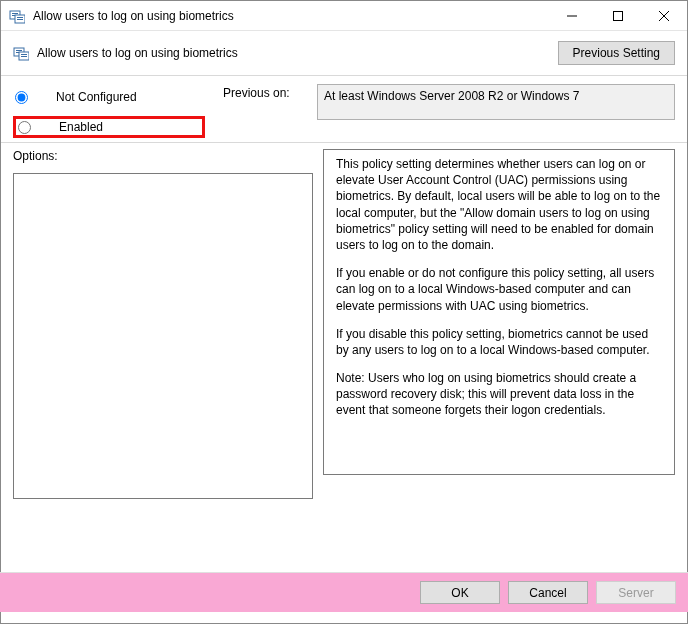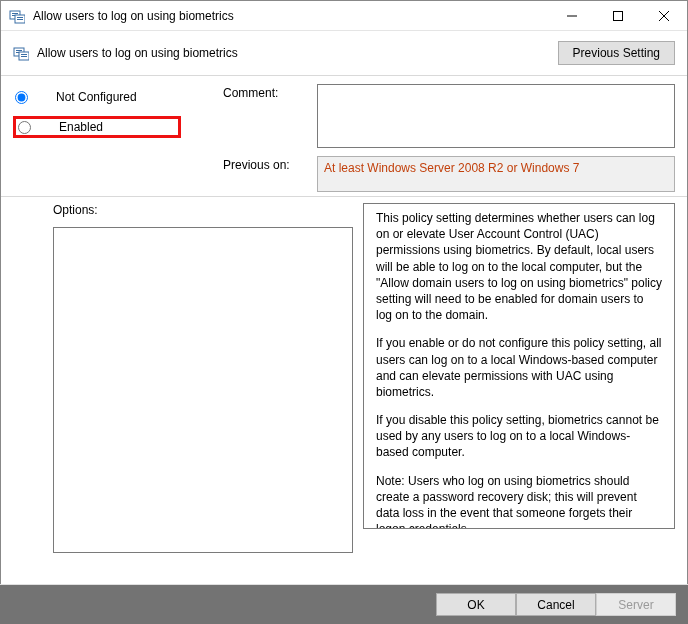--- a/index.html
+++ b/index.html
@@ -73,21 +73,21 @@
     padding-top: 2px;
   }
   .radio-row {
     display: flex; align-items: center; gap: 24px;
     height: 22px;
     padding-left: 2px;
   }
   .radio-row input[type=radio] { margin: 0 4px 0 0; }
   .highlight {
     border: 3px solid #e11;
-    width: 168px;
+    width: 192px;
     padding-left: 2px;
     padding-right: 2px;
   }
   .labels-col {
     display: flex;
     flex-direction: column;
     gap: 8px;
   }
   .fieldrow {
     display: grid;
@@ -106,54 +106,54 @@
     padding: 2px 4px;
     overflow-y: scroll;
   }
   .supported-box {
     width: 100%;
     height: 36px;
     border: 1px solid #b0b0b0;
     background: #f0f0f0;
     padding: 4px 6px;
     overflow-y: scroll;
-    color: #c2410c;
+    color: #000000;
   }
   
   .lower {
     display: grid;
     grid-template-columns: 300px 1fr;
     column-gap: 10px;
     padding: 6px 12px 0 12px;
-    margin-left: 40px;
   }
   .lower .colhead { margin-bottom: 10px; }
   .options-box {
     border: 1px solid #7a7a7a;
     height: 326px;
     background: #fff;
   }
   .help-box {
     border: 1px solid #7a7a7a;
     height: 326px;
     background: #fff;
     padding: 6px 12px;
     overflow: auto;
     line-height: 1.35;
   }
   .help-box p { margin: 0 0 12px 0; }
   
   .footer {
     display: flex;
     justify-content: flex-end;
+    gap: 8px;
     padding: 8px 12px;
     border-top: 1px solid #e0e0e0;
-    background: #737373;
+    background: #f9a8d4;
     position: absolute;
-    bottom: 0; left: 0; right: 0;
+    bottom: 12px; left: 0; right: 0;
   }
   .footer .btn {
     width: 80px; height: 23px;
     font-size: 12px;
     background: #e1e1e1;
     border: 1px solid #adadad;
     cursor: pointer;
   }
   .footer .btn.disabled {
     color: #9a9a9a;
@@ -223,24 +223,20 @@
       <input type="radio" name="state" checked="" style="">
       <span>Not Configured</span>
     </label>
     <label class="radio-row highlight">
       <input type="radio" name="state" style="">
       <span>Enabled</span>
     </label>
   </div>
   <div class="labels-col">
     <div class="fieldrow">
-      <span class="lab">Comment:</span>
-      <textarea class="comment" value="" style=""></textarea>
-    </div>
-    <div class="fieldrow">
       <span class="lab">Previous on:</span>
       <div class="supported-box">At least Windows Server 2008 R2 or Windows 7</div>
     </div>
   </div>
 </div>
 <hr class="sep">
 
 <div class="lower">
   <div>
     <div class="colhead">Options:</div>

